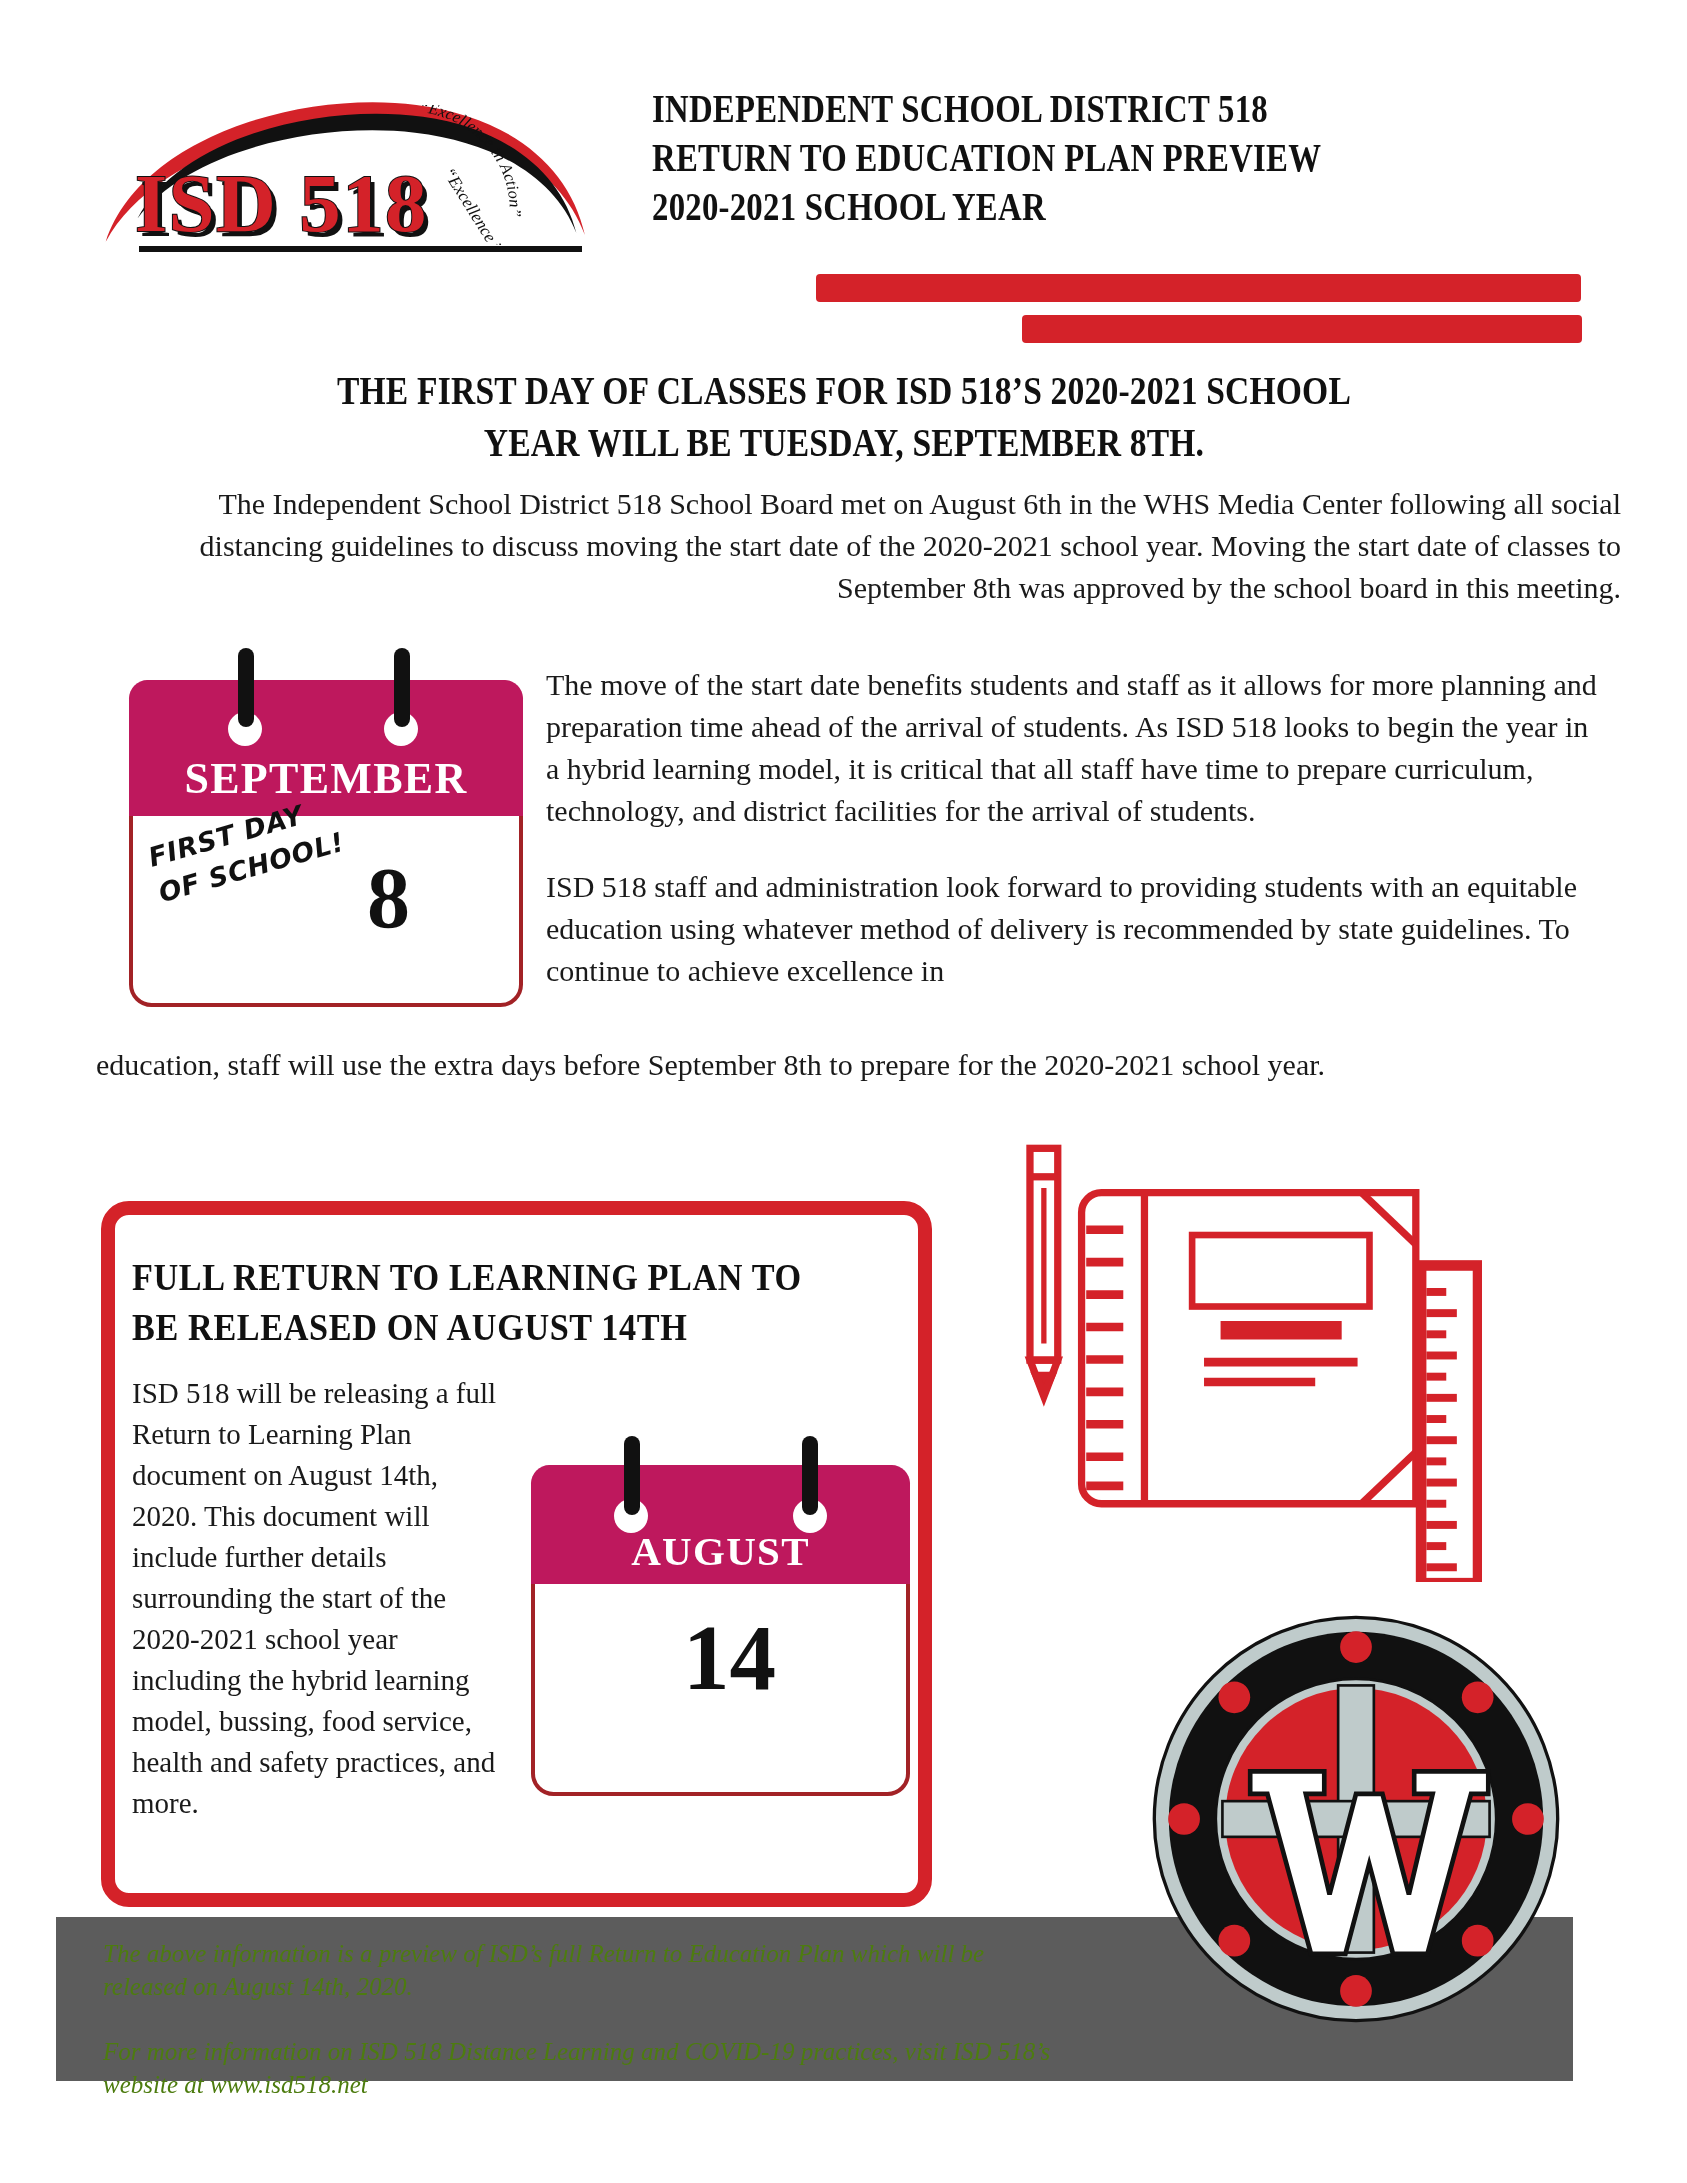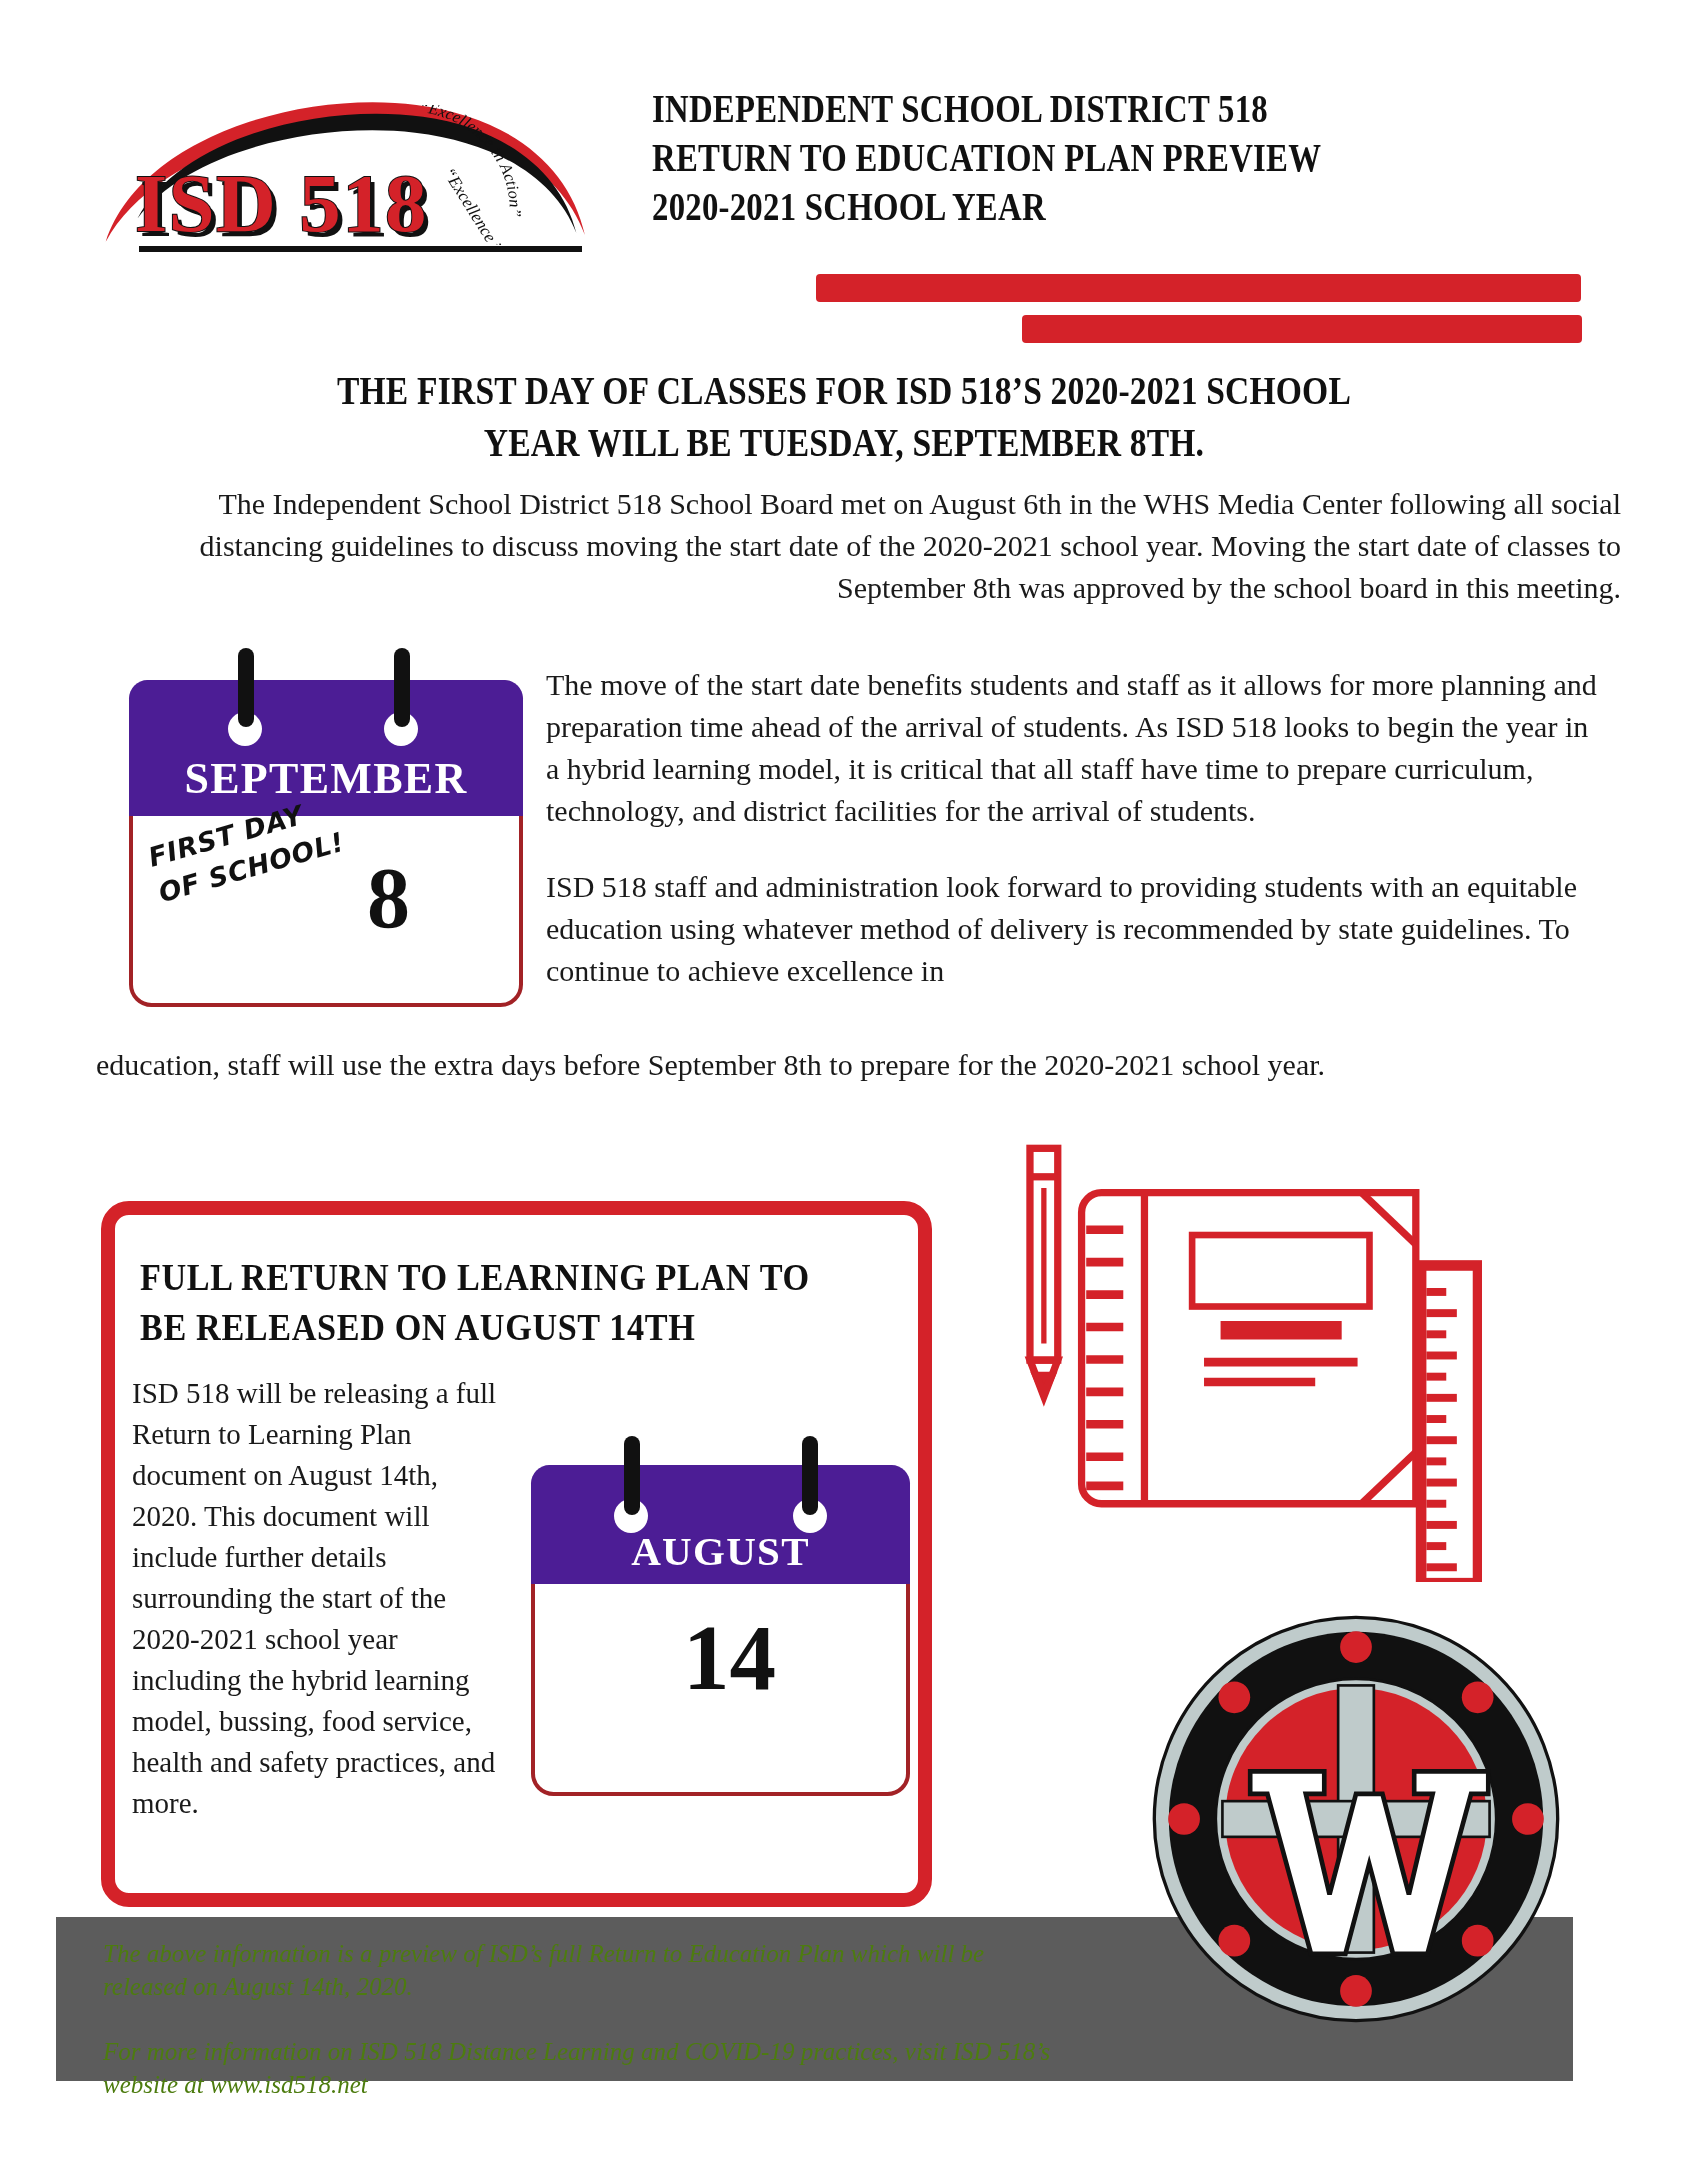--- a/index.html
+++ b/index.html
@@ -33,21 +33,21 @@
                 transform:scaleX(.84);transform-origin:center center;color:#111;}
 
   
   #intro{left:103px;top:483px;width:1494px;
          font-size:30px;line-height:42px;text-align:right;margin-left:24px;}
 
   
   #sep-cal{left:129px;top:680px;width:394px;height:327px;}
   .cal-body{position:absolute;left:0;top:0;width:100%;height:100%;
             background:#fff;border:4.6px solid #A22226;border-radius:22.5px;box-sizing:border-box;}
-  .cal-head{position:absolute;left:0;top:0;width:100%;background:#4c1d95;
+  .cal-head{position:absolute;left:0;top:0;width:100%;background:#be185d;
             border-radius:18.5px 18.5px 0 0;box-sizing:border-box;
             color:#fff;text-align:center;font-weight:bold;}
   #sep-cal .cal-head{height:136px;line-height:198px;font-size:44px;letter-spacing:1.3px;}
   .ring-post{position:absolute;width:16px;border-radius:8px;background:#111;}
   .ring-hole{position:absolute;width:34px;height:34px;border-radius:50%;background:#fff;}
   #sep-cal .post-l{left:109px;top:-32px;height:79px;}
   #sep-cal .post-r{left:265px;top:-32px;height:79px;}
   #sep-cal .hole-l{left:99px;top:32px;}
   #sep-cal .hole-r{left:255px;top:32px;}
   #sep-note{position:absolute;left:14.6px;top:160px;width:218px;
@@ -58,21 +58,21 @@
            line-height:86px;color:#111;}
 
   
   #rcol{left:546px;top:652px;width:1052px;font-size:30px;line-height:42px;}
   #rcol p{margin:12px 0 34px 0;}
   #wrap-last{left:96px;top:1044px;width:1502px;font-size:30px;line-height:42px;}
 
   
   #red-box{left:101px;top:1201px;width:831px;height:706px;
            border:14px solid #D42229;border-radius:28px;box-sizing:border-box;background:#fff;}
-  #rb-title{left:132px;top:1252px;width:767px;margin-left:8px;}
+  #rb-title{left:132px;top:1252px;width:767px;}
   #rb-title .rbl{font-weight:bold;font-size:38px;line-height:50px;letter-spacing:0.7px;
                  transform:scaleX(.90);transform-origin:left center;white-space:nowrap;color:#111;}
   #rb-text{left:132px;top:1373px;width:374px;font-size:29px;line-height:41px;}
 
   
   #aug-cal{left:531px;top:1465px;width:379px;height:331px;}
   #aug-cal .cal-head{height:119px;line-height:173px;font-size:41px;letter-spacing:1.3px;}
   #aug-cal .post-l{left:93px;top:-29px;height:79px;}
   #aug-cal .post-r{left:271px;top:-29px;height:79px;}
   #aug-cal .hole-l{left:83px;top:34px;}

